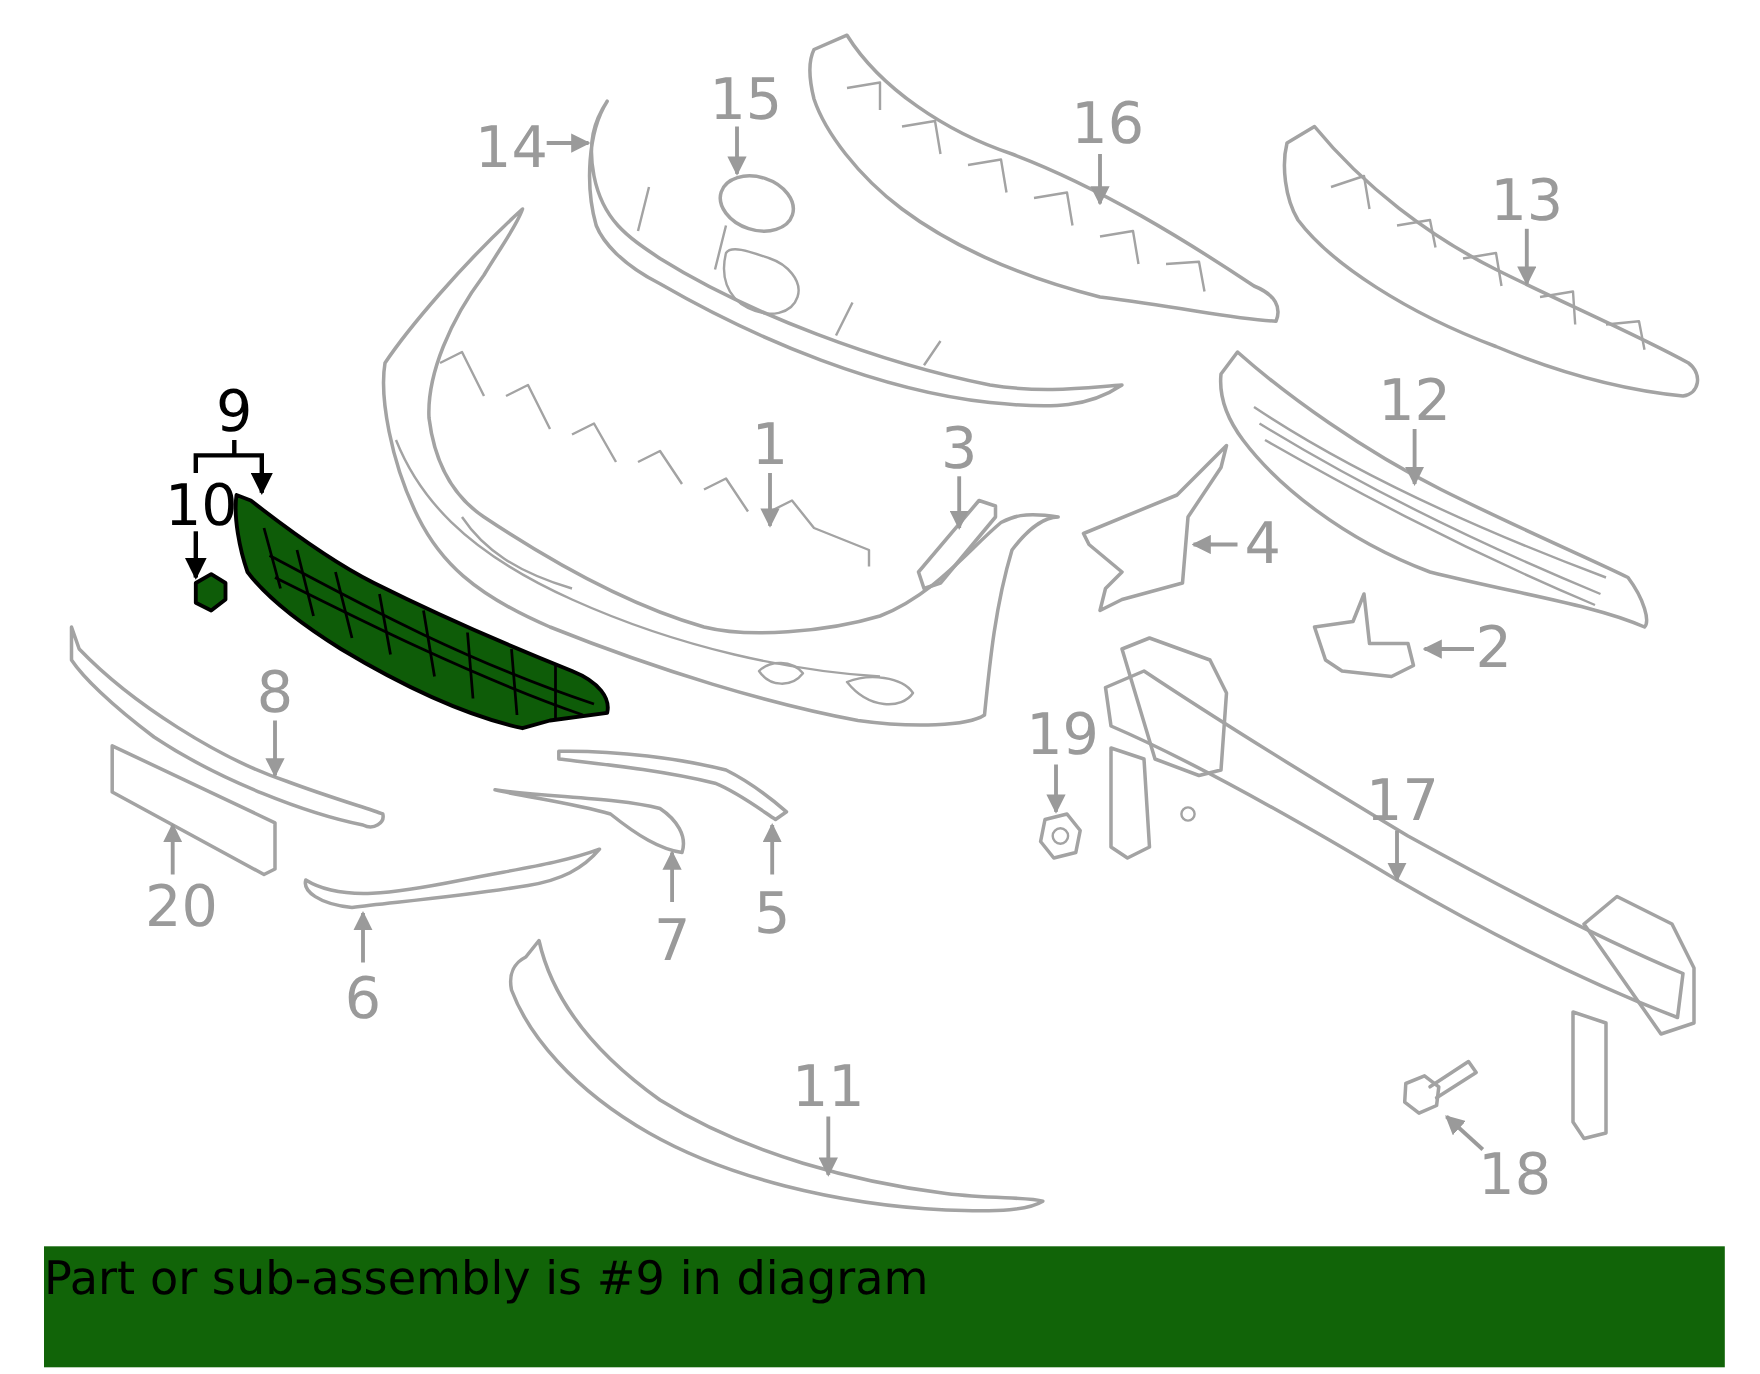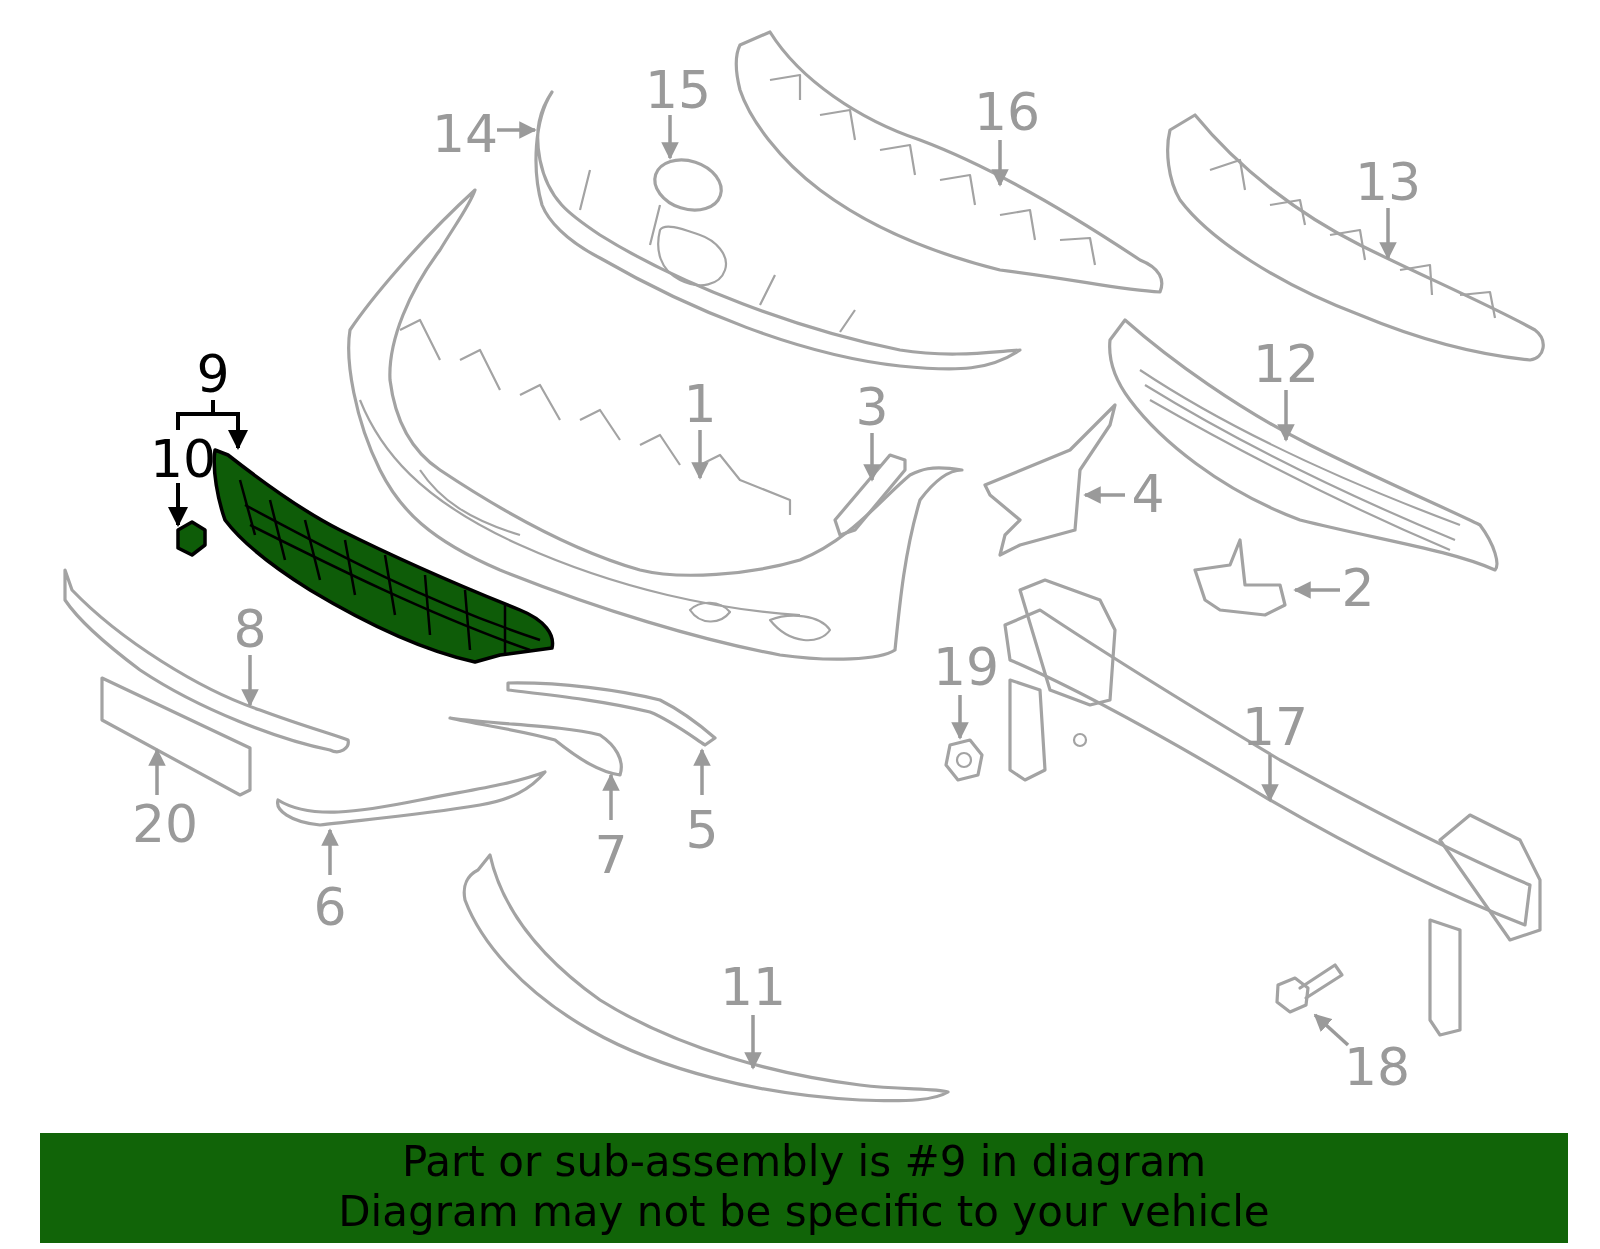--- a/index.html
+++ b/index.html
@@ -10,21 +10,21 @@
   .lbl-hl { font-family: "DejaVu Sans", sans-serif; font-size: 52px; fill: #000000; }
   .part { fill: none; stroke: #a3a3a3; stroke-width: 3.2; stroke-linejoin: round; stroke-linecap: round; }
   .part-thin { fill: none; stroke: #a3a3a3; stroke-width: 2.2; stroke-linejoin: round; }
   .arrow { stroke: #9a9a9a; stroke-width: 3.5; fill: none; }
   .arrowhead { fill: #9a9a9a; }
   .hl-part { fill: #0e5c08; stroke: #000000; stroke-width: 3.5; stroke-linejoin: round; }
   .hl-line { stroke: #000000; stroke-width: 2.5; fill: none; }
   .black-arrow { stroke: #000000; stroke-width: 4; fill: none; }
   .black-head { fill: #000000; }
   #banner { position: absolute; left: 40px; top: 1133px; width: 1528px; height: 110px;
-            background: #116408; color: #000000; text-align: center;
+            background: #116408; color: #000000; 
             font-family: "DejaVu Sans", sans-serif; font-size: 42px; line-height: 50px;
             padding-top: 4px; box-sizing: border-box; }
   #banner div { white-space: nowrap; }
 </style>
 </head>
 <body>
 
 <svg id="diagram" viewBox="0 0 1600 1130" xmlns="http://www.w3.org/2000/svg">
   <defs>
     <marker id="ah" viewBox="0 0 10 10" refX="9" refY="5" markerWidth="5" markerHeight="5" orient="auto">
@@ -156,14 +156,13 @@
     <text class="lbl" x="1007" y="130" text-anchor="middle">16</text>
     <text class="lbl" x="1275" y="745" text-anchor="middle">17</text>
     <text class="lbl" x="1377" y="1085" text-anchor="middle">18</text>
     <text class="lbl" x="966" y="685" text-anchor="middle">19</text>
     <text class="lbl" x="165" y="842" text-anchor="middle">20</text>
   </g>
 </svg>
 
 <div id="banner">
   <div>Part or sub-assembly is #9 in diagram</div>
-  <div>Diagram may not be specific to your vehicle</div>
 </div>
 
 </body></html>

